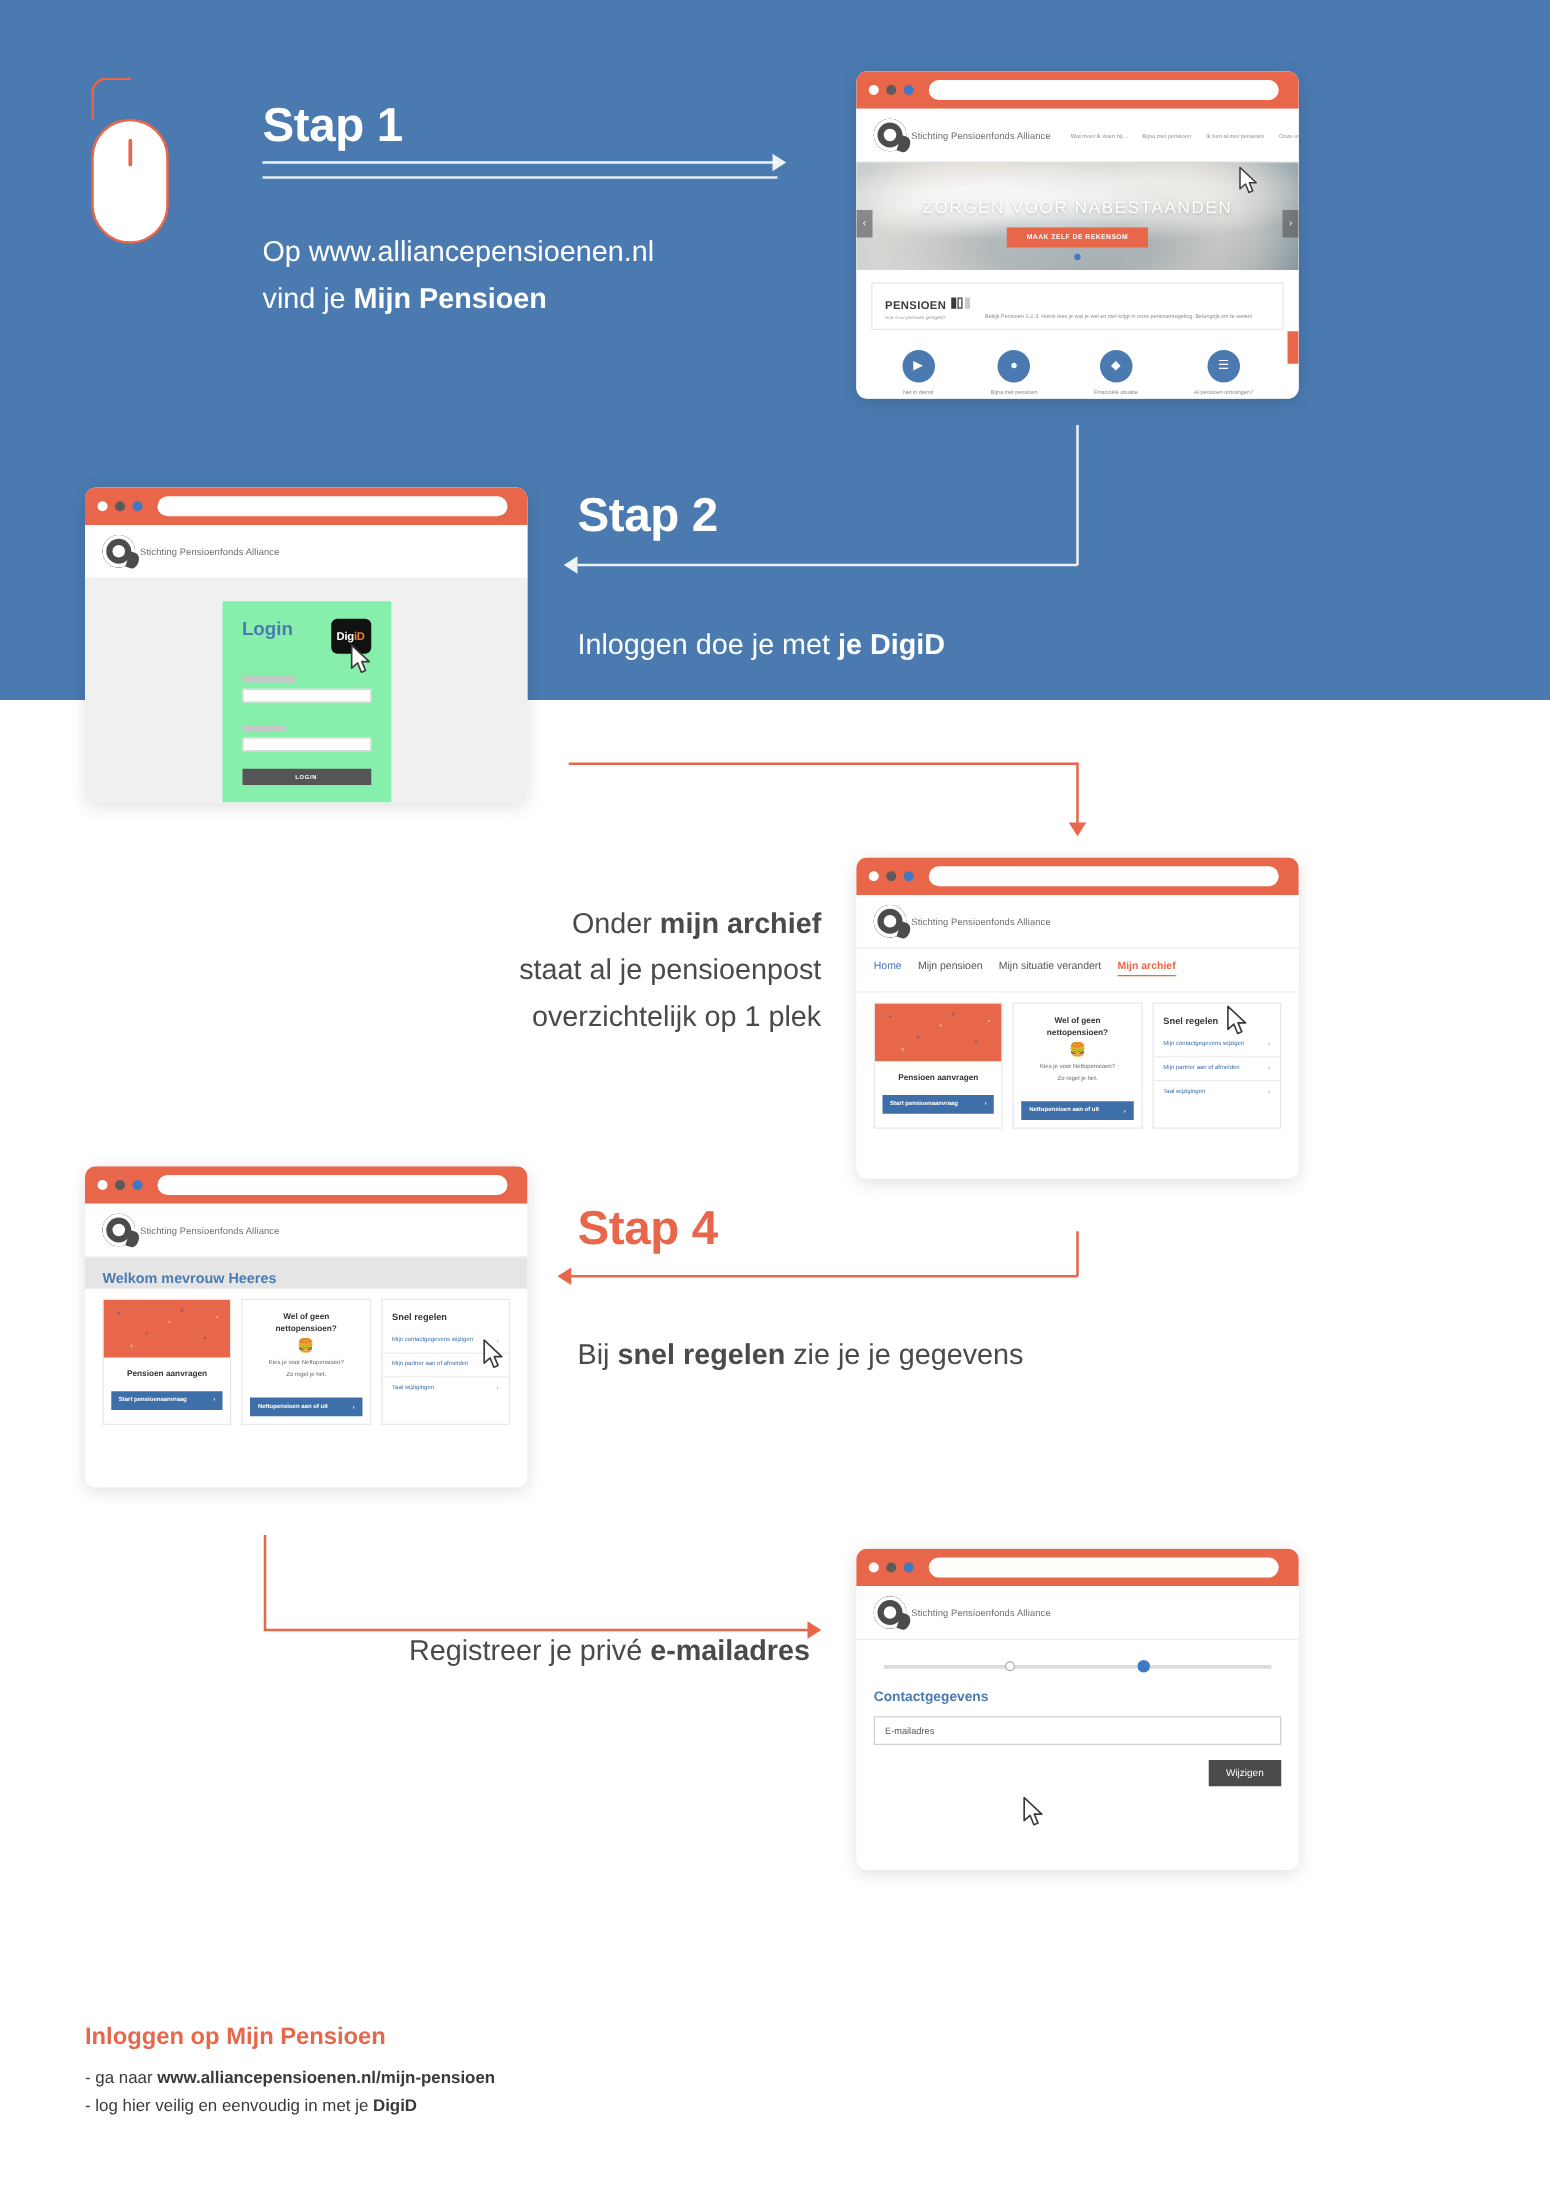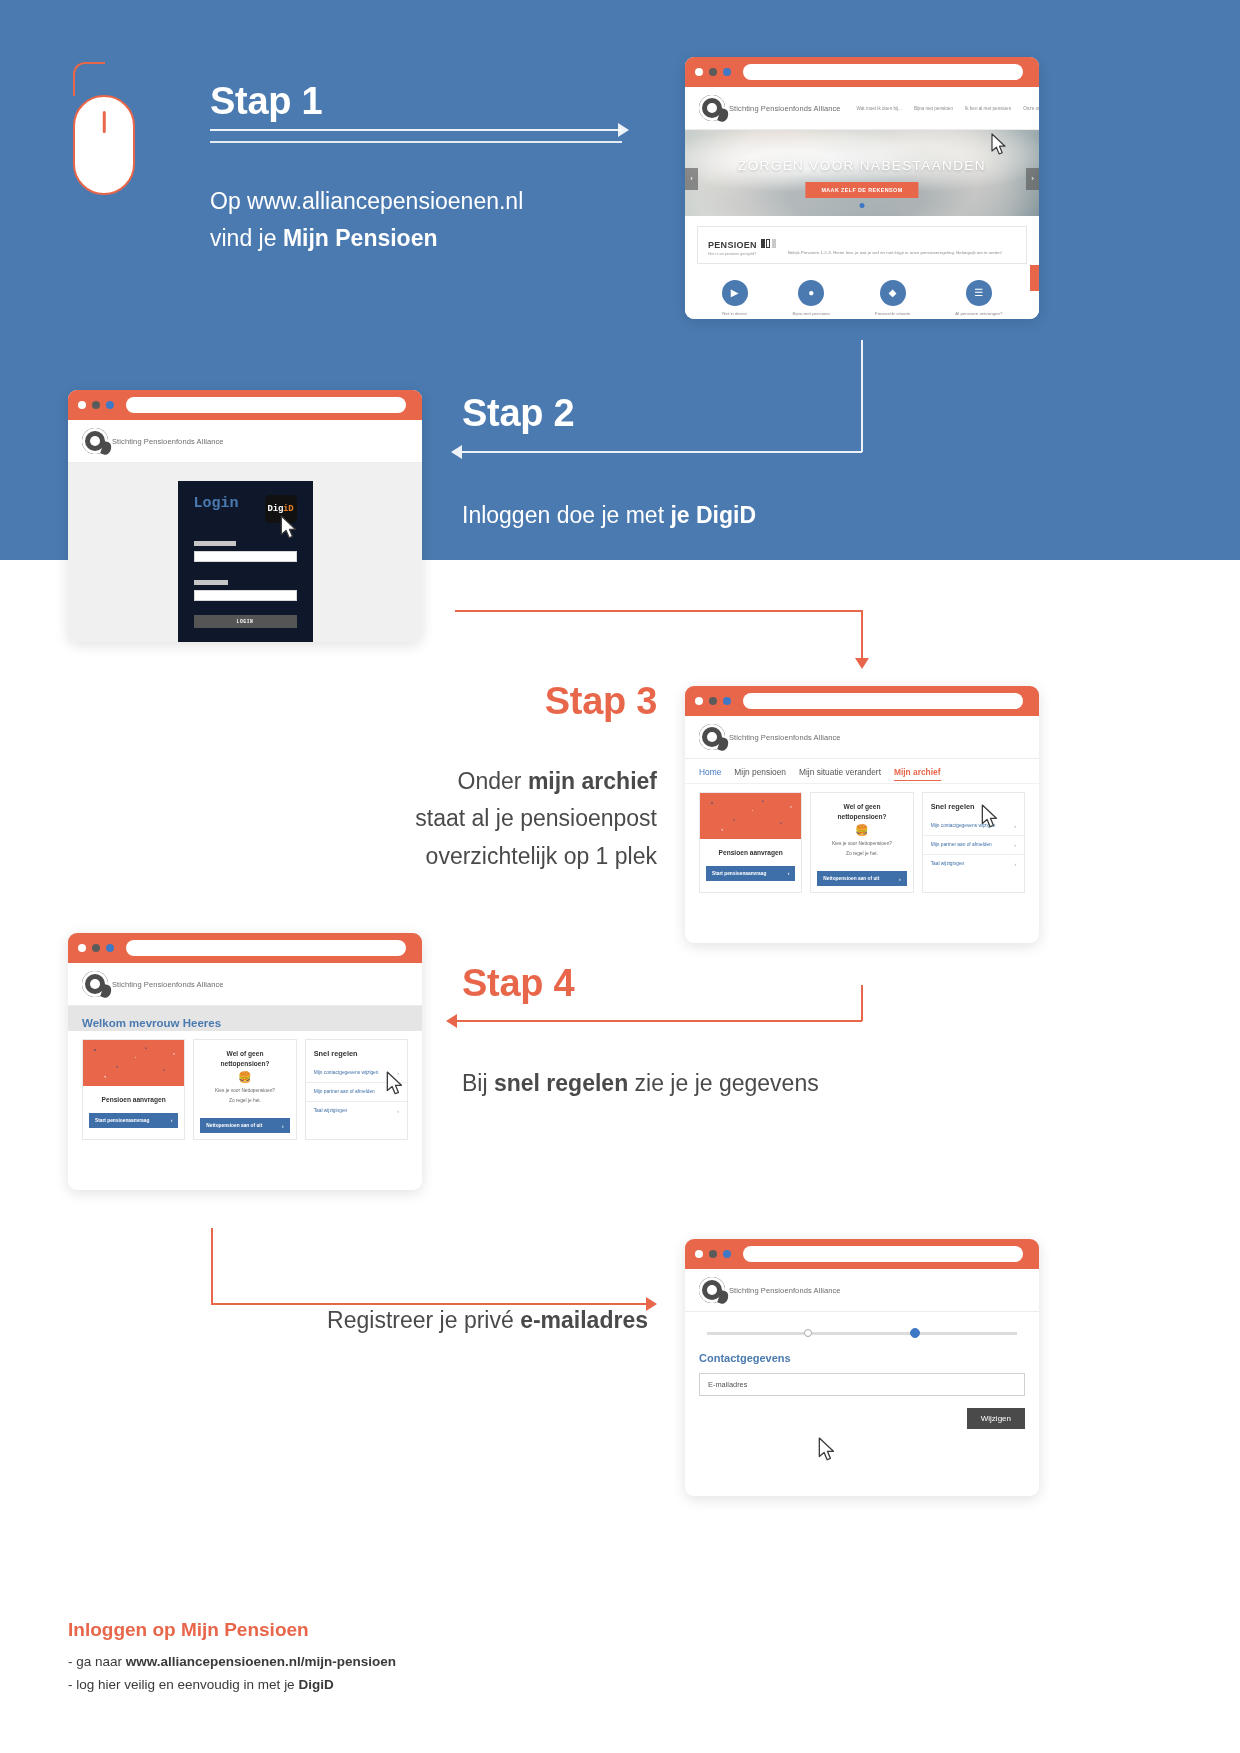--- a/index.html
+++ b/index.html
@@ -190,44 +190,43 @@
   }
   .icon-circle span{
     position:absolute; left:50%; top:50%; transform:translate(-50%,-50%);
     color:#fff; font-size:10px; line-height:1;
   }
   .icon-label { font-size: 4.4px; color: #8a8a8a; white-space: nowrap; }
 
   
   .login-body { background: #f0f0f0; height: 100%; padding-top: 18px; }
   .login-card {
-    width: 135px; margin: 0 auto; background: #0f172a; padding: 14px 16px 20px;
+    width: 135px; margin: 0 auto; background: #86efac; padding: 14px 16px 20px;
     min-height: 200px;
-    font-family: Liberation Mono, monospace;
   }
   .login-row { display: flex; align-items: flex-start; justify-content: space-between; }
   .login-title { font-size: 15px; font-weight: bold; color: #4a7ab0; }
   .digid-badge {
     width: 32px; height: 28px; background: #111111; border-radius: 5px;
     display: flex; align-items: center; justify-content: center;
     font-size: 9px; font-weight: bold; color: #ffffff; letter-spacing: -.2px;
   }
   .digid-badge i { color: #e8832a; font-style: normal; }
   .field-label { width: 42px; height: 5px; background: #c6c6c6; margin: 18px 0 5px; }
   .field-label.short { width: 34px; }
   .field-input { height: 11px; border: 1px solid #d8d8d8; background: #fff; }
   .login-btn {
     margin-top: 14px; height: 13px; background: #555555; color: #ffffff;
     font-size: 4.6px; font-weight: bold; letter-spacing: .6px;
     display: flex; align-items: center; justify-content: center;
   }
 
   
   .portal-nav {
-    display: flex; gap: 13px; padding: 8px 14px 6px; background: #fff;
+    display: flex; gap: 13px; padding: 8px 14px 16px; background: #fff;
     align-items: flex-end; border-bottom: 1px solid #f0f0f0;
   }
   .portal-nav span { font-size: 8.4px; color: #555555; white-space: nowrap; }
   .portal-nav span.home { color: #3f78c4; }
   .portal-nav span.current { color: #e8664a; font-weight: bold; position: relative; }
   .portal-nav span.current::after{
     content:""; position:absolute; left:0; right:0; bottom:-4px; height:1.5px; background:#e8664a;
   }
 
   
@@ -466,21 +465,20 @@
     <div class="step-body on-blue" style="margin-top:62px;">
       <span>Inloggen doe je met </span><b>je DigiD</b>
     </div>
   </div>
 
   <div class="arrow-line h-line c-orange" style="left:455px; top:610px; width:407px;"></div>
   <div class="arrow-line v-line c-orange" style="left:861px; top:610px; height:50px;"></div>
   <div class="arrowhead ah-down-orange" style="left:855px; top:658px;"></div>
 
   <div class="abs" style="left:245px; top:680px; width:412px; text-align:right;">
-    <div class="step-title on-white">Stap 3</div>
     <div class="step-body on-white" style="margin-top:40px;">
       <span>Onder </span><b>mijn archief</b><br>
       <span>staat al je pensioenpost</span><br>
       <span>overzichtelijk op 1 plek</span>
     </div>
   </div>
 
   <div class="browser" style="left:685px; top:686px; width:354px; height:257px;">
     <div class="br-chrome">
       <div class="br-dots">

